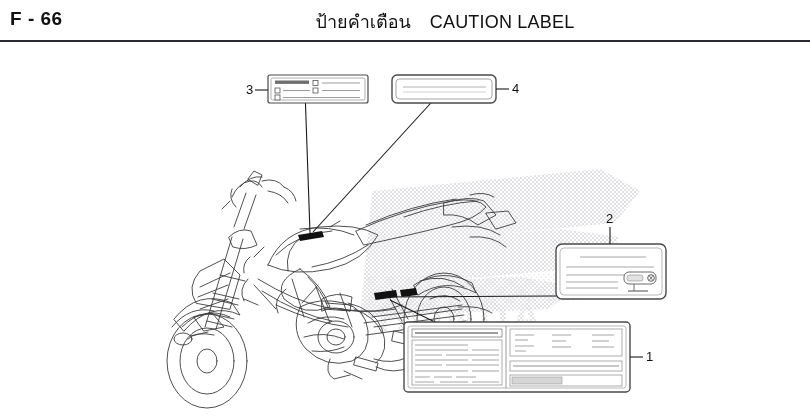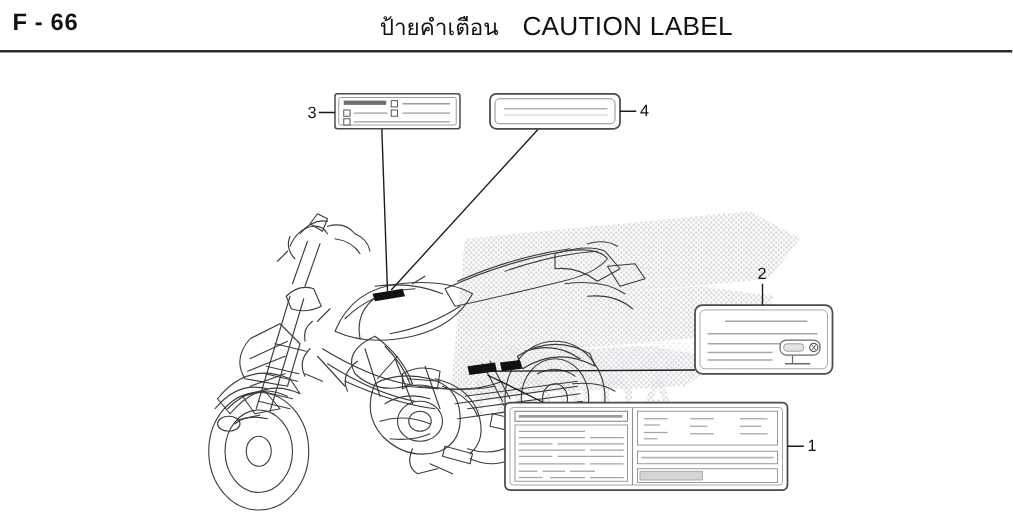--- a/index.html
+++ b/index.html
@@ -6,21 +6,21 @@
   body{width:810px;height:420px;position:relative;overflow:hidden;
        font-family:"Liberation Sans","DejaVu Sans",sans-serif;color:#1a1a1a;}
 
   
   #header{position:absolute;left:0;top:0;width:810px;height:41px;}
   #page-code{position:absolute;left:10px;top:8px;font-size:19px;font-weight:bold;
              letter-spacing:.5px;color:#111;}
   #title-wrap{position:absolute;left:0;top:7px;width:810px;text-align:center;
               padding-left:80px;box-sizing:border-box;}
   #title-th{font-size:18px;color:#111;font-family:Liberation Mono, monospace;}
-  #title-en{font-size:21px;color:#111;margin-left:19px;letter-spacing:.2px;}
+  #title-en{font-size:18px;color:#111;margin-left:19px;letter-spacing:.2px;}
   #header-rule{position:absolute;left:0;top:40px;width:810px;height:0;
                border-top:2px solid #2a2a33;}
 
   
   #stage{position:absolute;left:0;top:41px;width:810px;height:379px;}
   #art{position:absolute;left:0;top:0;}
 
   .lbl-num{position:absolute;font-size:13px;color:#111;
            font-family:"Liberation Sans",sans-serif;}
 </style>

